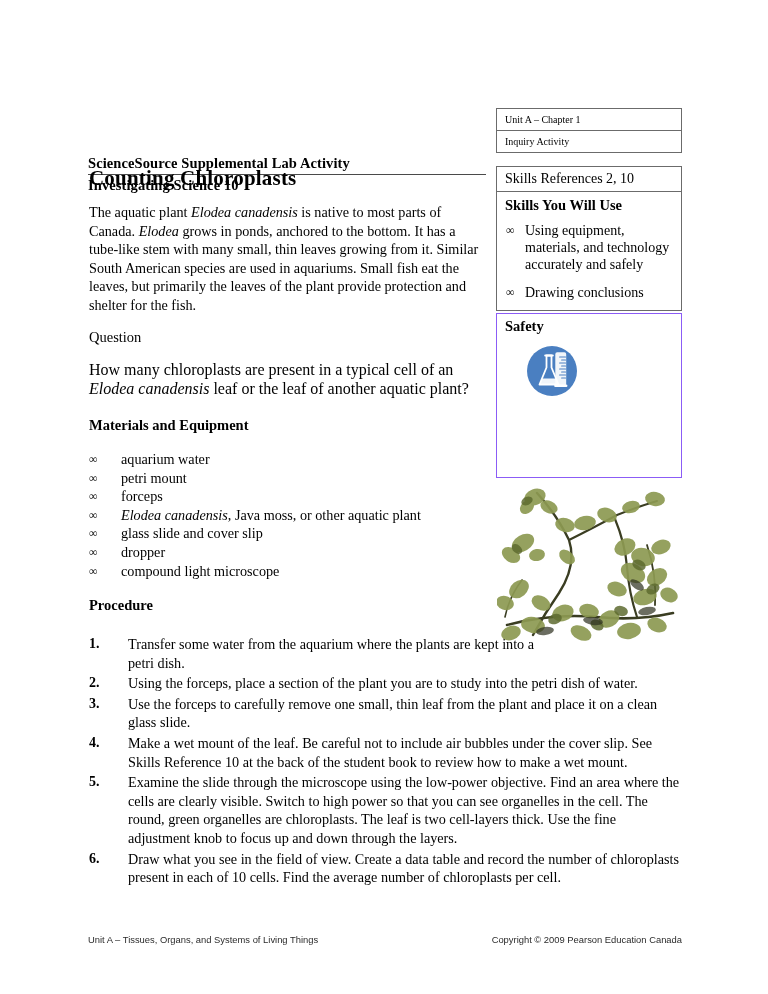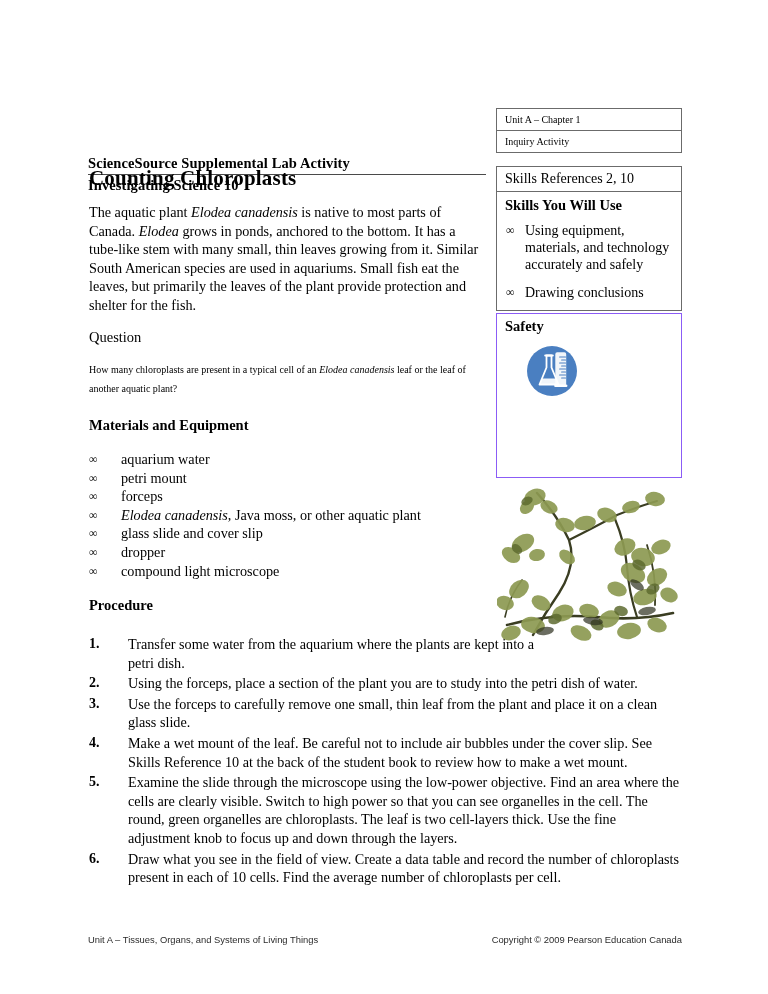--- a/index.html
+++ b/index.html
@@ -164,21 +164,21 @@
     left: 89px;
     top: 329px;
     font-size: 14.5px;
     font-weight: normal;
   }
   .question-para {
     position: absolute;
     left: 89px;
     top: 361px;
     width: 396px;
-    font-size: 10px;
+    font-size: 16px;
     line-height: 18.6px;
   }
 
   .sec-materials-head {
     position: absolute;
     left: 89px;
     top: 417px;
     font-size: 14.5px;
     font-weight: bold;
   }

